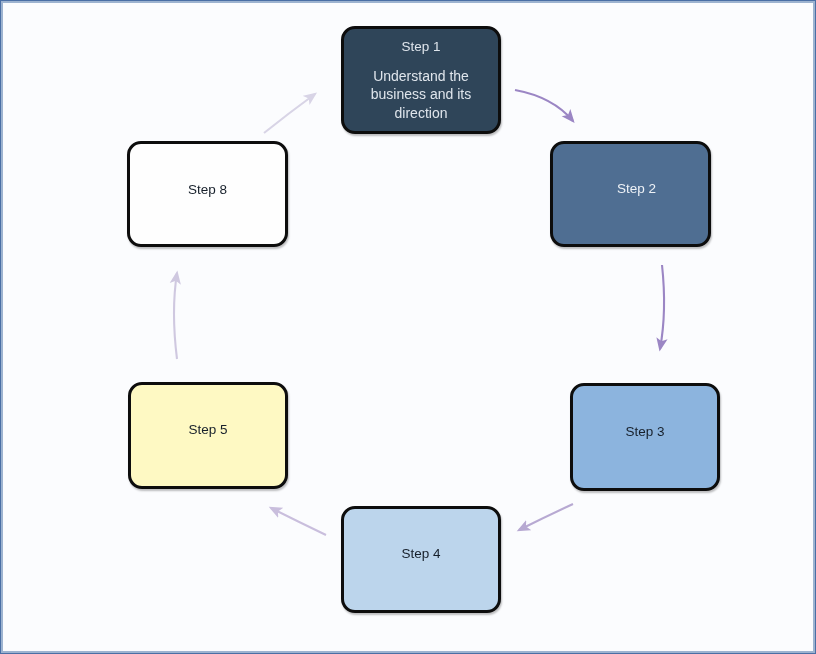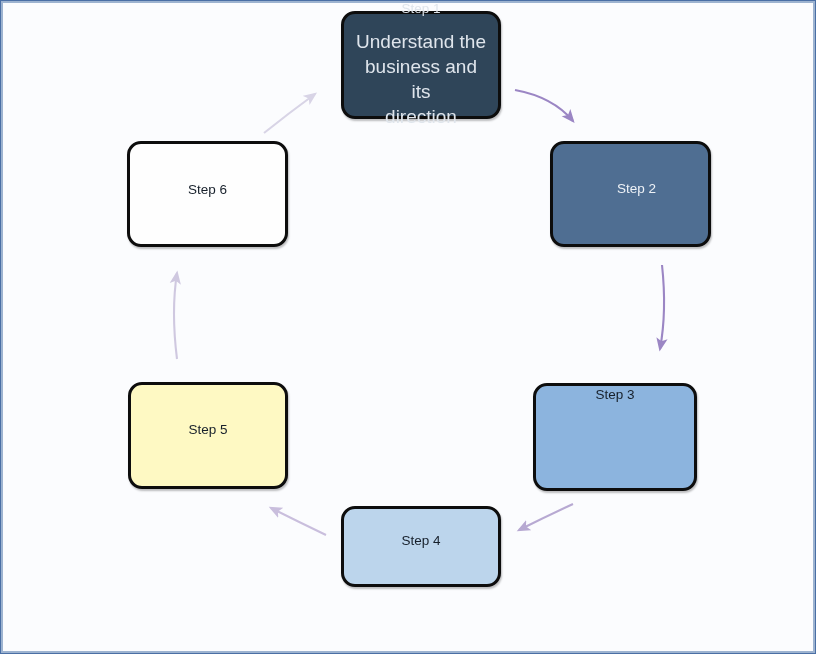--- a/index.html
+++ b/index.html
@@ -57,30 +57,30 @@
     font-size: 13.5px;
     box-shadow: 1px 2px 2px rgba(0,0,0,0.25);
   }
 
   .node .step-label {
     font-size: 13.5px;
     margin-bottom: 11px;
   }
 
   .node .step-body {
-    font-size: 19px;
+    font-size: 14px;
     padding: 0 9px;
     white-space: pre-line;
   }
 
   
-  #node-1 { left: 340px; top: 10px;  width: 160px; height: 108px; }
+  #node-1 { left: 340px; top: 25px;  width: 160px; height: 108px; }
   #node-2 { left: 549px; top: 140px; width: 161px; height: 106px; }
-  #node-3 { left: 532px; top: 382px; width: 164px; height: 108px; justify-content: space-between; }
-  #node-4 { left: 340px; top: 505px; width: 160px; height: 81px; }
+  #node-3 { left: 569px; top: 382px; width: 150px; height: 108px; }
+  #node-4 { left: 340px; top: 505px; width: 160px; height: 107px; }
   #node-5 { left: 127px; top: 381px; width: 160px; height: 107px; }
   #node-6 { left: 126px; top: 140px; width: 161px; height: 106px; }
 
   
   #node-6 .step-label { margin-bottom: 9px; }
 </style>
 </head>
 <body>
 
 <div id="canvas" style="background: rgb(251, 252, 254); border-color: rgb(74, 111, 165);">
@@ -139,16 +139,16 @@
 
   <div class="node" id="node-4" style="background: rgb(188, 213, 236); color: rgb(23, 32, 43); border-color: rgb(13, 13, 13);">
     <div class="step-label">Step 4</div>
   </div>
 
   <div class="node" id="node-5" style="background: #fef9c3; color: rgb(23, 32, 43); border-color: rgb(13, 13, 13);">
     <div class="step-label">Step 5</div>
   </div>
 
   <div class="node" id="node-6" style="background: rgb(254, 254, 254); color: rgb(23, 32, 43); border-color: rgb(13, 13, 13);">
-    <div class="step-label">Step 6</div>
+    <div class="step-label">Step 8</div>
   </div>
 
 </div>
 
 </body></html>

